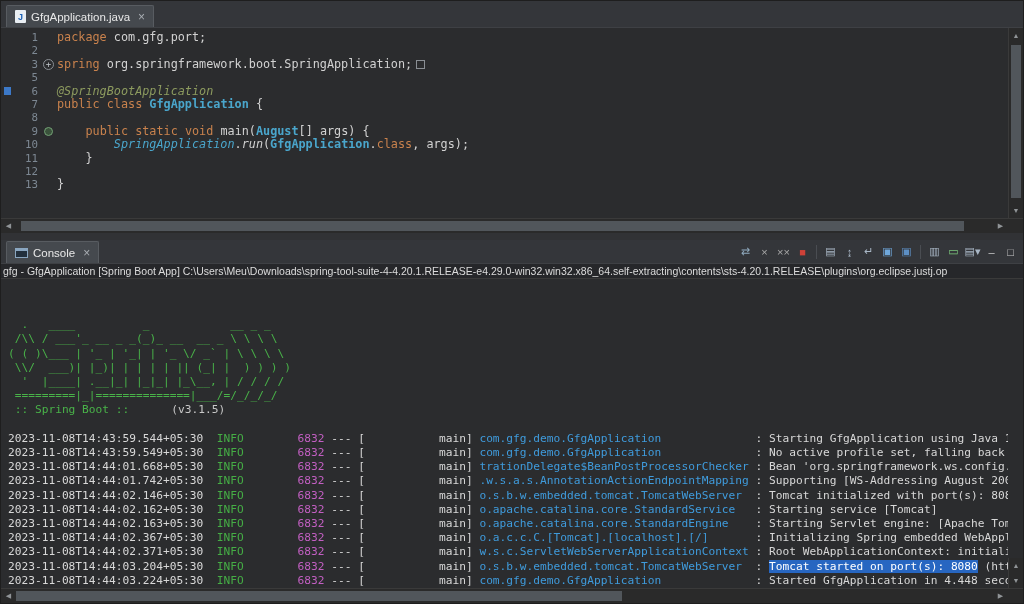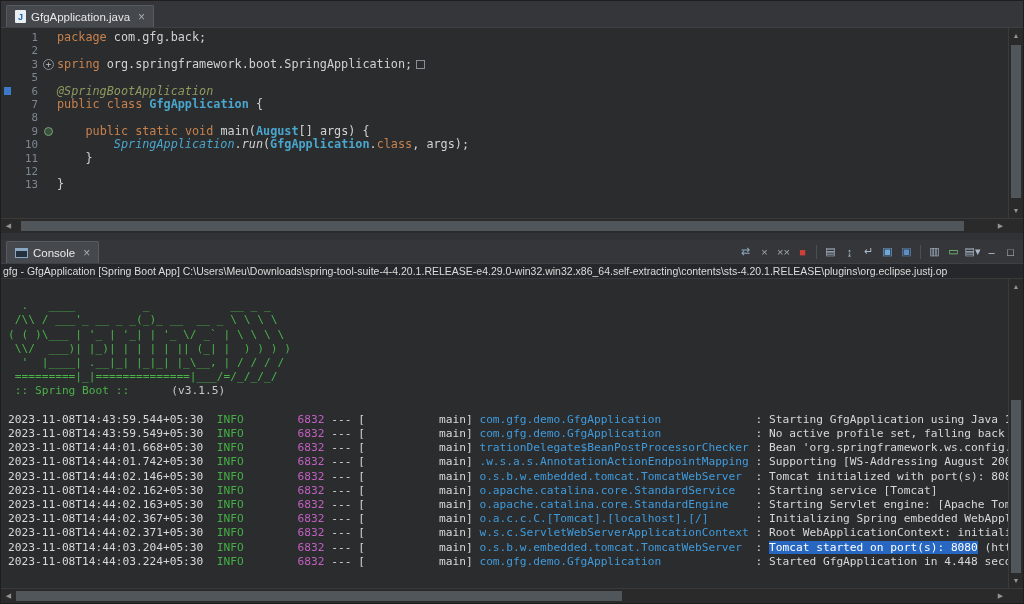--- a/index.html
+++ b/index.html
@@ -66,21 +66,21 @@
   
   .console-toolbar { position:absolute; right:4px; top:3px; display:flex;
                      align-items:center; gap:2px; }
   .tb-icon { width:17px; height:17px; display:flex; align-items:center;
              justify-content:center; font-size:11px; cursor:default; }
   .tb-sep { width:1px; height:14px; background:#4a4d52; margin:0 3px; }
 
   .console-title { flex:0 0 15px; background:#26272a; color:#dcdcdc; font-size:10.5px;
                    line-height:15px; padding-left:2px; white-space:nowrap; overflow:hidden;
                    border-bottom:1px solid #3a3a3a; }
-  .console-wrap { flex:1; display:flex; background:#2b2c2e; min-height:0; }
+  .console-wrap { flex:1; display:flex; background:#2b2c2e; min-height:0;align-items:flex-end; }
   .console-out { flex:1; overflow:hidden; padding:6px 0 0 7px; white-space:pre;
                  font-family:"DejaVu Sans Mono", monospace; font-size:11.2px; line-height:14.2px; }
   .blank-line { height:14.2px; }
   .banner-line { color:#49b349; }
   .banner-foot { color:#49b349; }
   .bf-ver { color:#c8c8c8; margin-left:42px; }
   .lc-ts { color:#d8d8d8; }
   .lc-lvl { color:#45ad45; }
   .lc-pid { color:#c25fc2;margin-left:47px; }
   .lc-pl { color:#d8d8d8; }
@@ -99,21 +99,21 @@
       <span class="tab-close">×</span>
     </div>
   </div>
 
   <div class="editor-wrap">
     <div class="code-area">
         <div class="code-row">
           <span class="ann-ruler"></span>
           <span class="lnum">1</span>
           <span class="fold-ruler"></span>
-          <span class="code-text"><span class="tk-kw">package</span><span class="tk-pl"> com.gfg.back;</span></span>
+          <span class="code-text"><span class="tk-kw">package</span><span class="tk-pl"> com.gfg.port;</span></span>
         </div>
         <div class="code-row">
           <span class="ann-ruler"></span>
           <span class="lnum">2</span>
           <span class="fold-ruler"></span>
           <span class="code-text"></span>
         </div>
         <div class="code-row">
           <span class="ann-ruler"></span>
           <span class="lnum">3</span>

